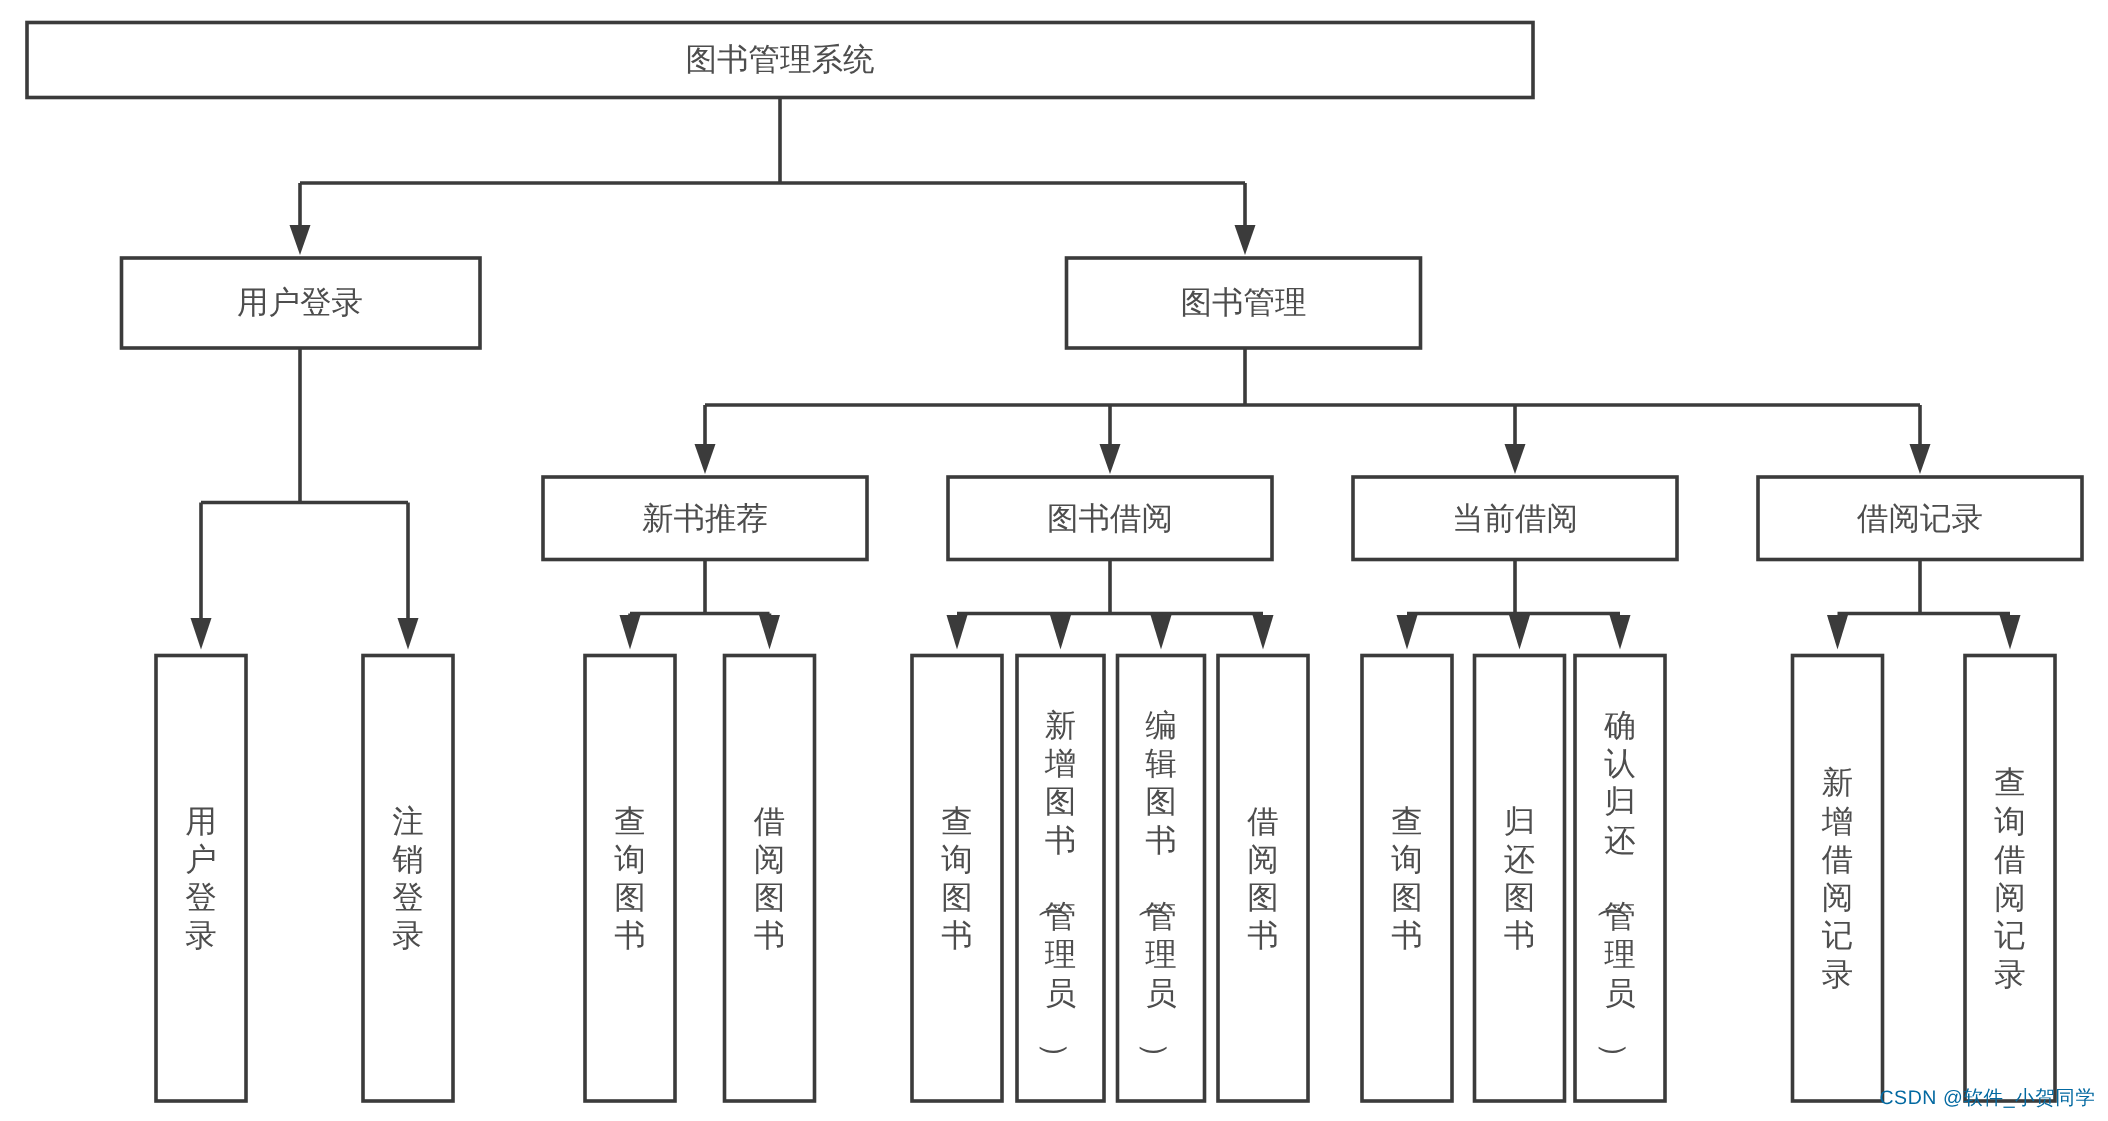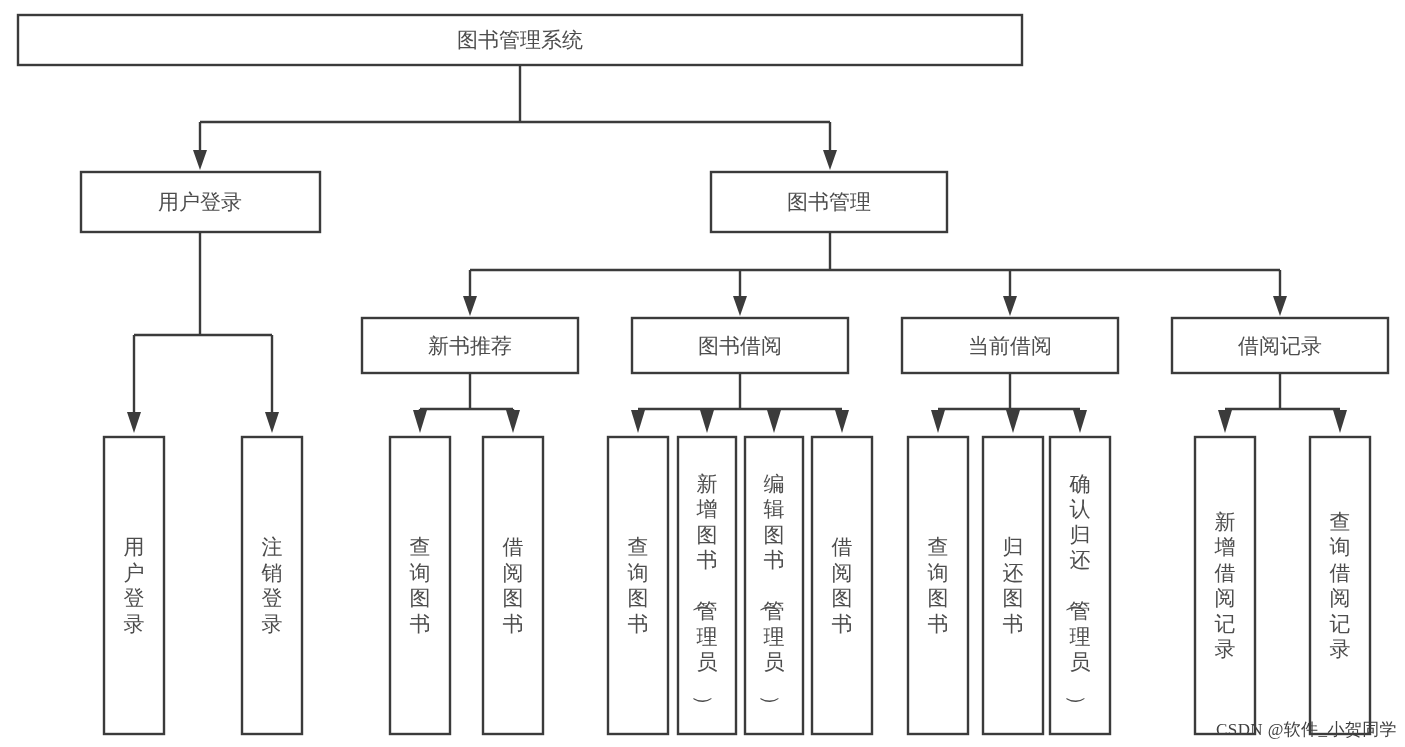--- a/index.html
+++ b/index.html
@@ -53,23 +53,23 @@
   .node-label-vertical {
     fill: #4d4d4d;
     font-family: "Liberation Sans", "DejaVu Sans", sans-serif;
     font-size: 21px;
     text-anchor: middle;
   }
   .watermark {
     position: absolute;
     right: 8px;
     bottom: 6px;
-    font-family: Liberation Serif, serif;
-    font-size: 17px;
-    color: #404040;
+    font-family: Liberation Sans, sans-serif;
+    font-size: 13px;
+    color: #0369a1;
     letter-spacing: 0.4px;
     white-space: nowrap;
     pointer-events: none;
     user-select: none;
   }
 </style>
 </head>
 <body>
 
 <div id="diagram-root">

